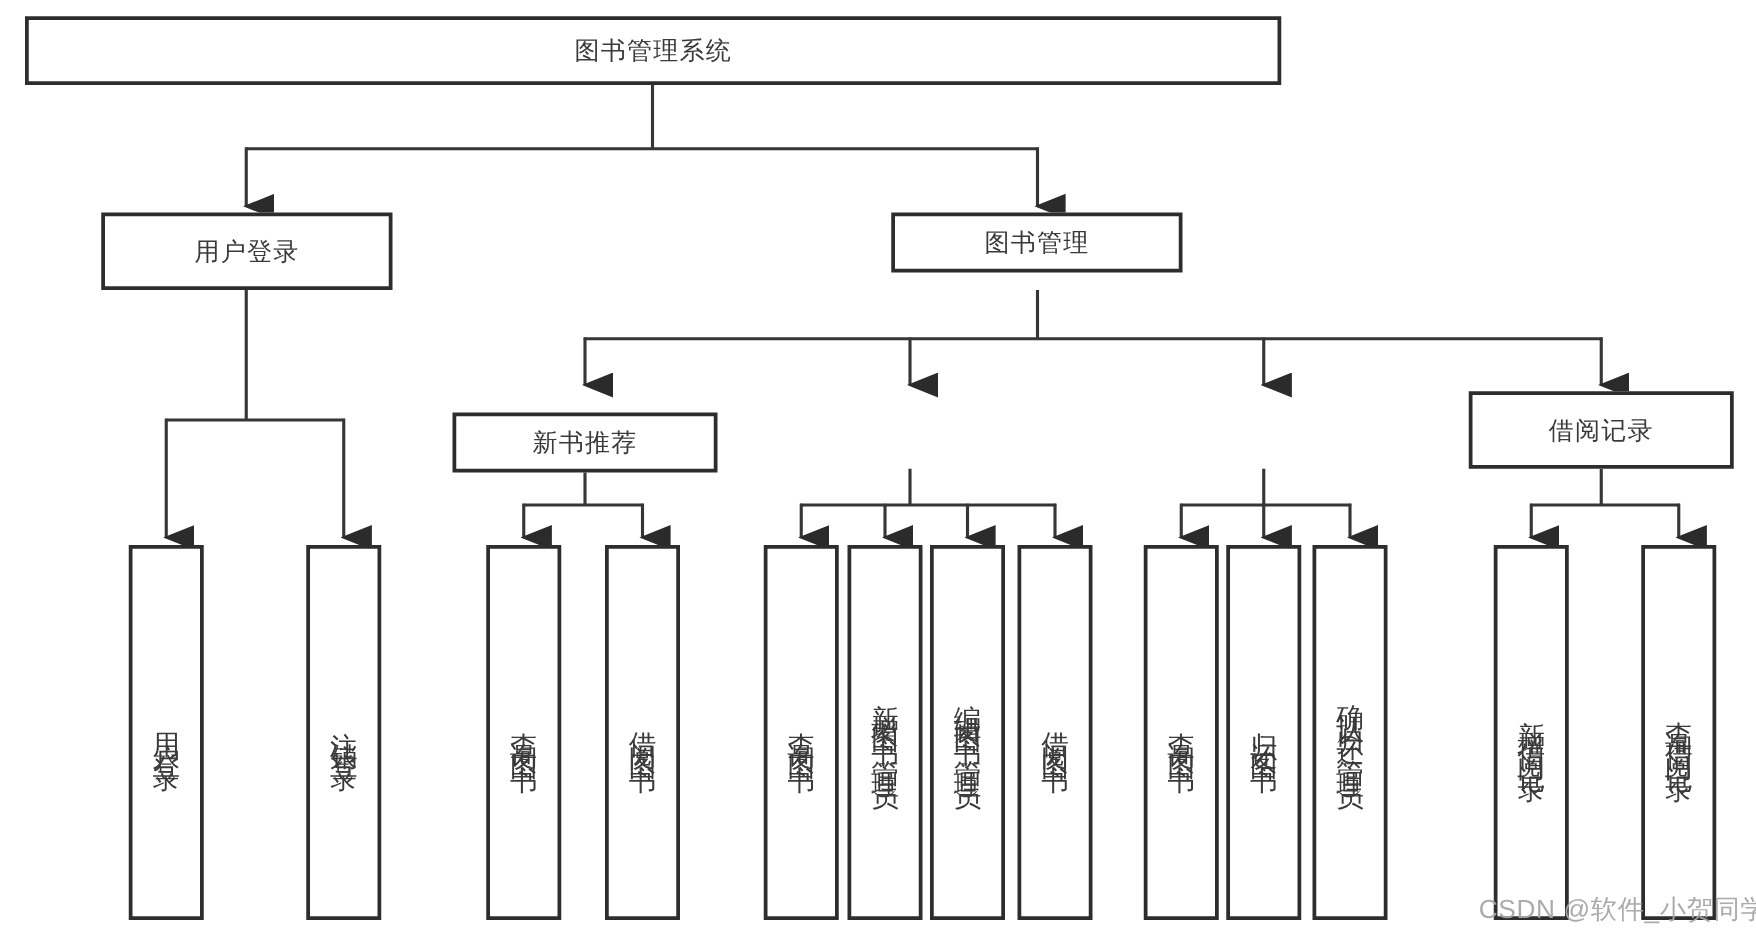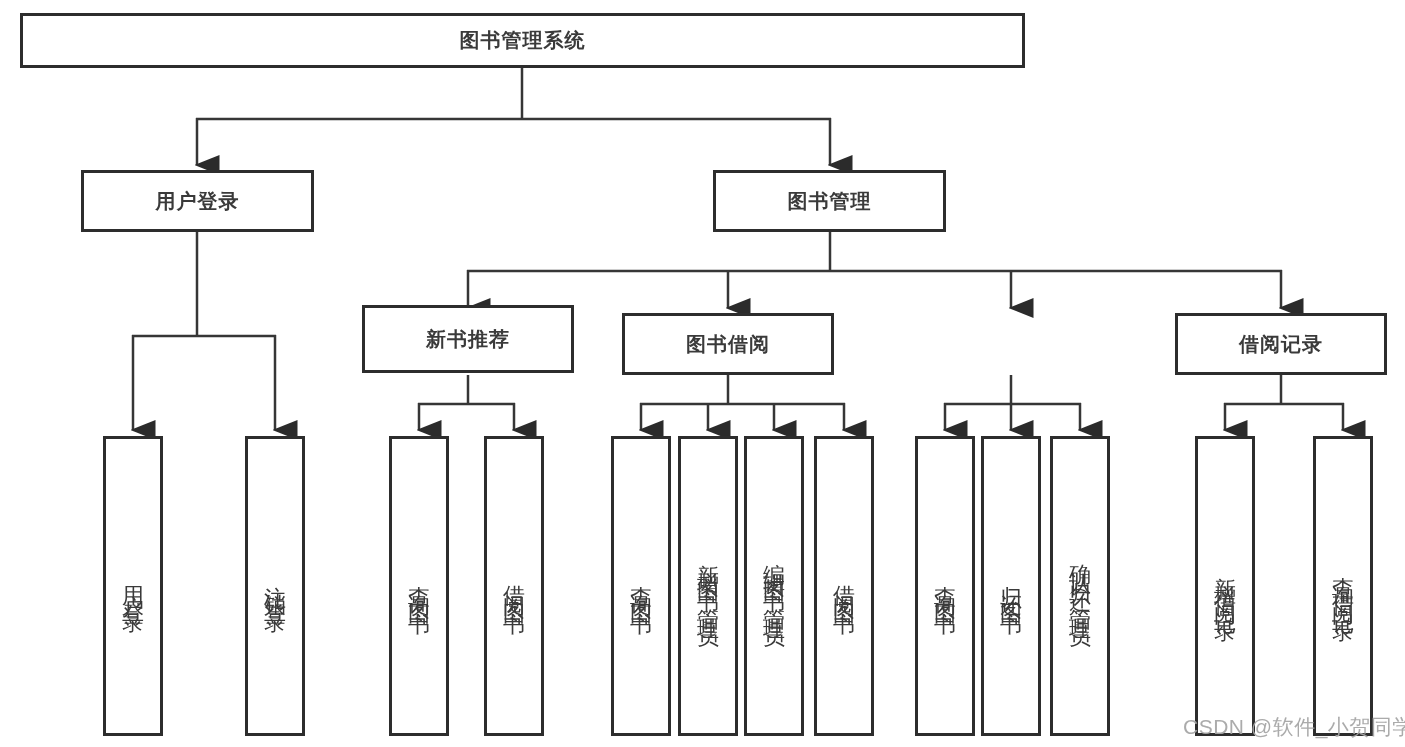--- a/index.html
+++ b/index.html
@@ -26,21 +26,20 @@
     color: #3a3a3a;
     display: flex;
     align-items: center;
     justify-content: center;
     z-index: 2;
   }
   .node.h span {
     font-size: 20px;
     letter-spacing: 1px;
     white-space: nowrap;
-    font-weight: bold;
   }
   .node.v span {
     writing-mode: vertical-rl;
     font-size: 22px;
     letter-spacing: 9px;
     line-height: 1;
     white-space: nowrap;
   }
   .watermark {
     position: absolute;
@@ -122,29 +121,26 @@
     </g>
   </svg>
 
   <div class="node h" style="left:20px;top:13px;width:1005px;height:55px">
     <span>图书管理系统</span>
   </div>
 
   <div class="node h" style="left:81px;top:170px;width:233px;height:62px">
     <span>用户登录</span>
   </div>
-  <div class="node h" style="left:713px;top:170px;width:233px;height:62px">
+  <div class="node h" style="left:713px;top:170px;width:233px;height:48px">
     <span>图书管理</span>
   </div>
 
-  <div class="node h" style="left:362px;top:305px;width:212px;height:68px">
+  <div class="node h" style="left:362px;top:330px;width:212px;height:48px">
     <span>新书推荐</span>
-  </div>
-  <div class="node h" style="left:622px;top:313px;width:212px;height:62px">
-    <span>图书借阅</span>
   </div>
   <div class="node h" style="left:1175px;top:313px;width:212px;height:62px">
     <span>借阅记录</span>
   </div>
 
   <div class="node v" style="left:103px;top:436px;width:60px;height:300px">
     <span>用户登录</span>
   </div>
   <div class="node v" style="left:245px;top:436px;width:60px;height:300px">
     <span>注销登录</span>

